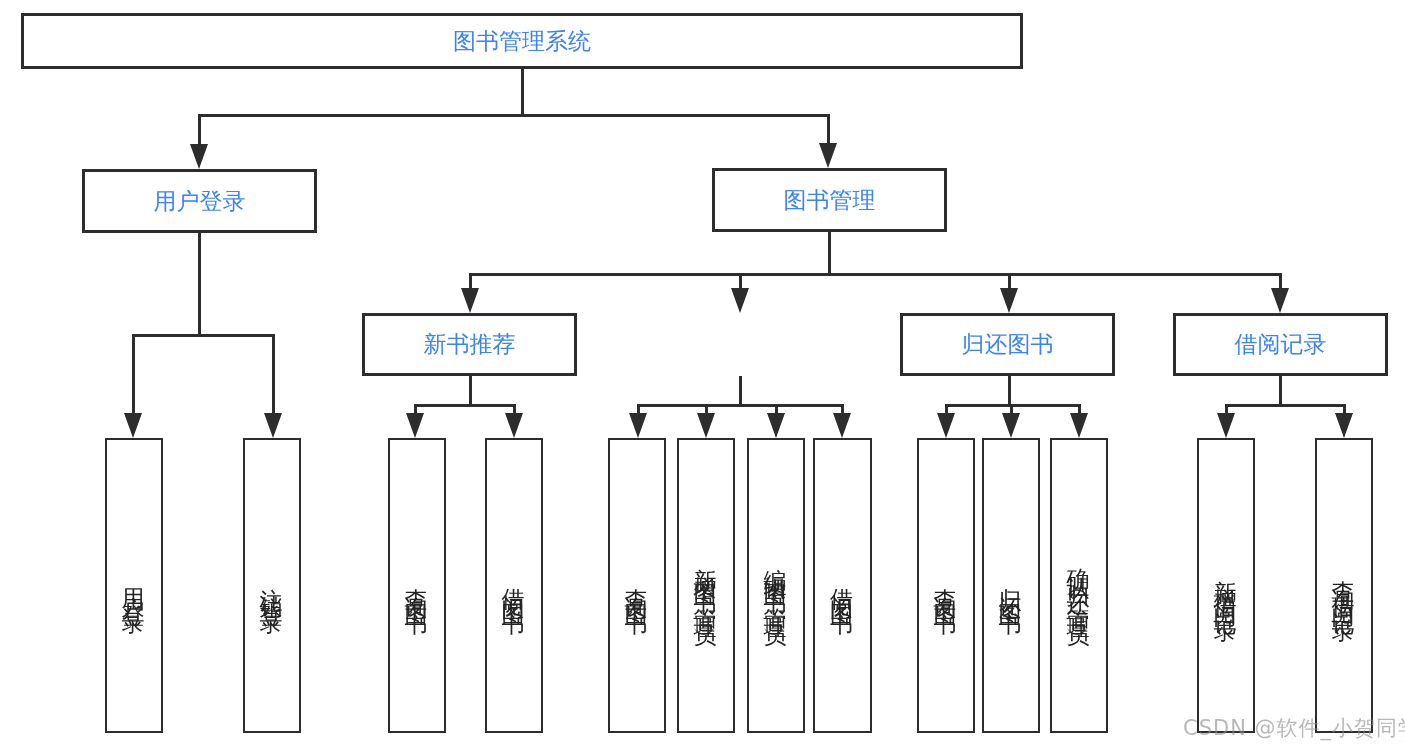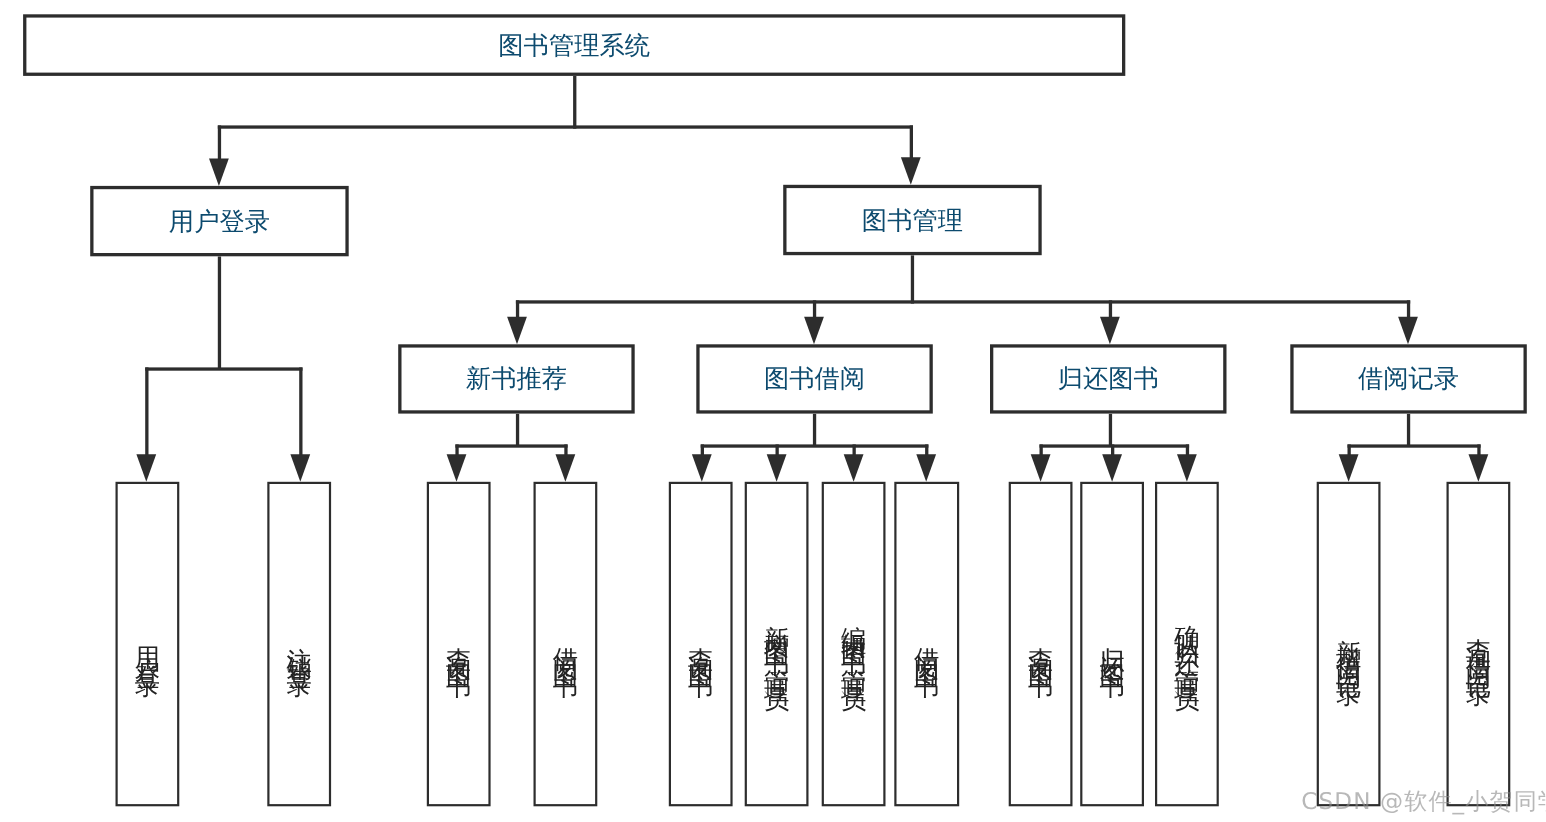--- a/index.html
+++ b/index.html
@@ -3,21 +3,21 @@
 <meta charset="utf-8">
 <style>
   html,body{margin:0;padding:0;background:#ffffff;}
   .canvas{
     position:relative;width:1405px;height:747px;background:#ffffff;overflow:hidden;
     font-family:"DejaVu Sans","Liberation Sans",sans-serif;color:#232323;
   }
   .box{
     position:absolute;background:#ffffff;border:3px solid #2d2d2d;box-sizing:border-box;
     display:flex;align-items:center;justify-content:center;
-    font-size:23px;color:#0c4a6e;white-space:nowrap;
+    font-size:23px;color:#3b82f6;white-space:nowrap;
   }
   .vbox{
     position:absolute;background:#ffffff;border:2.5px solid #2d2d2d;box-sizing:border-box;
     display:flex;align-items:center;justify-content:center;
     writing-mode:vertical-rl;text-orientation:mixed;
     font-size:23px;letter-spacing:8px;color:#232323;
   }
   .line{position:absolute;background:#2d2d2d;}
   .arrow{
     position:absolute;width:0;height:0;
@@ -87,21 +87,20 @@
   <div class="arrow" style="left:1070px;top:413px"></div>
   <div class="arrow" style="left:1217px;top:413px"></div>
   <div class="arrow" style="left:1335px;top:413px"></div>
 
   <div class="box" style="left:21px;top:13px;width:1002px;height:56px">图书管理系统</div>
 
   <div class="box" style="left:82px;top:169px;width:235px;height:64px">用户登录</div>
   <div class="box" style="left:362px;top:313px;width:215px;height:63px">新书推荐</div>
 
   <div class="box" style="left:712px;top:168px;width:235px;height:64px">图书管理</div>
-  <div class="box" style="left:633px;top:313px;width:215px;height:63px">图书借阅</div>
   <div class="box" style="left:900px;top:313px;width:215px;height:63px">归还图书</div>
   <div class="box" style="left:1173px;top:313px;width:215px;height:63px">借阅记录</div>
 
   <div class="vbox" style="left:105px;top:438px;width:58px;height:295px">用户登录</div>
   <div class="vbox" style="left:243px;top:438px;width:58px;height:295px">注销登录</div>
 
   <div class="vbox" style="left:388px;top:438px;width:58px;height:295px">查询图书</div>
   <div class="vbox" style="left:485px;top:438px;width:58px;height:295px">借阅图书</div>
 
   <div class="vbox" style="left:608px;top:438px;width:58px;height:295px">查询图书</div>

